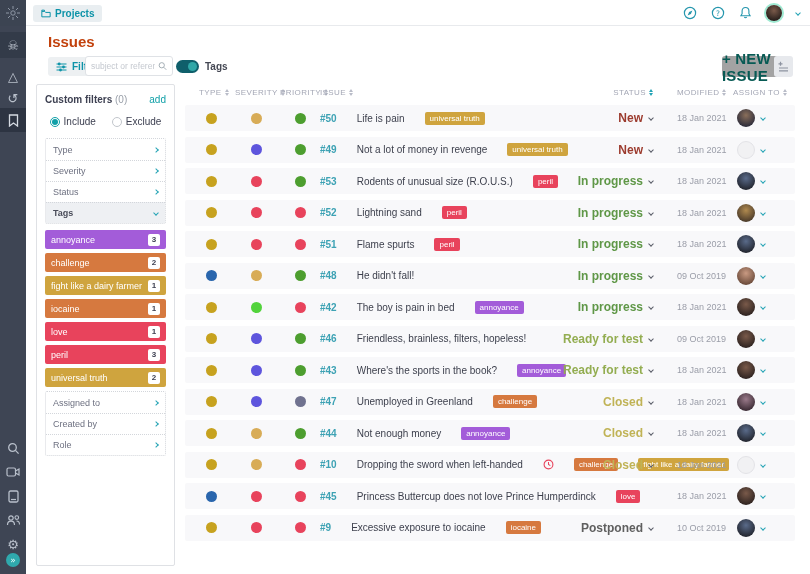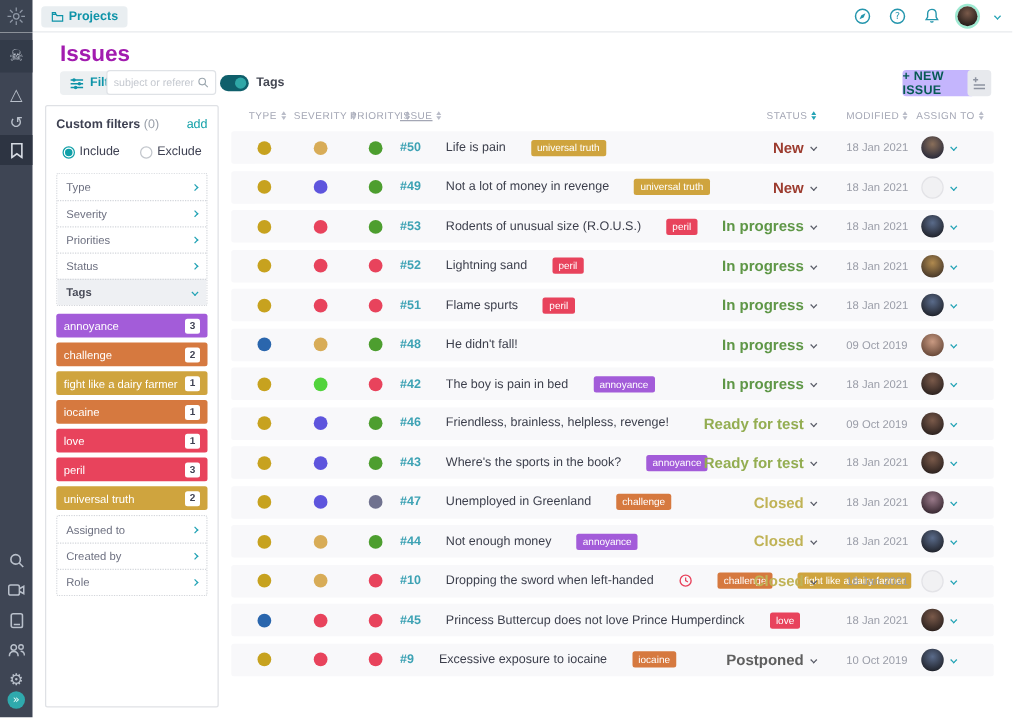--- a/index.html
+++ b/index.html
@@ -26,37 +26,37 @@
   .rail-item { position:absolute; left:0; width:26px; height:24px; display:flex;
                align-items:center; justify-content:center; color:#b9c0cb; }
   .uicon { font-family:"DejaVu Sans", sans-serif; font-size:13px; line-height:1; }
   .rail-active { background:#2d3442; }
   .rail-logo-bg { background:#333b49; height:26px; }
   .collapse-btn { position:absolute; left:6px; top:527px; width:14px; height:14px; border-radius:50%;
                   background:#2fa9ad; color:#eafffb; font-size:9px; line-height:14px; text-align:center;
                   font-family:"DejaVu Sans", sans-serif; }
 
   
-  .page-title { position:absolute; left:48px; top:33px; font-size:18px; font-weight:bold; color:#a21caf;text-align:center; }
+  .page-title { position:absolute; left:48px; top:33px; font-size:15px; font-weight:bold; color:#c2410c;text-align:center; }
   .filters-btn { position:absolute; left:48px; top:57px; height:19px; padding:0 8px; background:#edf0f2;
                  border-radius:3px; display:inline-flex; align-items:center; gap:5px;
                  color:#0d93a8; font-size:10px; font-weight:bold; cursor:pointer; }
   .search-box { position:absolute; left:85px; top:56px; width:88px; height:20px;
                 border:1px solid #dfe2e6; border-radius:3px; background:#fff;
                 display:flex; align-items:center; padding:0 5px; gap:3px; }
   .search-box input { border:none; outline:none; width:64px; font-size:8.5px; color:#555;
                       font-family:"Liberation Sans", sans-serif; }
   .search-box input::placeholder { color:#c4c8cf; }
   .toggle { position:absolute; left:176px; top:60px; width:23px; height:13px; border-radius:7px;
             background:#0f5f6b; cursor:pointer; }
   .toggle .knob { position:absolute; right:2px; top:2px; width:9px; height:9px; border-radius:50%;
                   background:#2fa7a7; }
   .tags-toggle-label { position:absolute; left:205px; top:61px; font-size:10px; font-weight:bold; color:#454854; }
-  .new-issue-btn { position:absolute; left:722px; top:56px; width:58px; height:21px; background:#c4b5fd;
-                   color:#075a54; font-size:10px; font-weight:bold; border-radius:3px; letter-spacing:.2px;
+  .new-issue-btn { position:absolute; left:722px; top:56px; width:58px; height:21px; background:#a3a3a3;
+                   color:#075a54; font-size:15px; font-weight:bold; border-radius:3px; letter-spacing:.2px;
                    display:flex; align-items:center; justify-content:center; cursor:pointer; }
   .bulk-btn { position:absolute; left:774px; top:56px; width:19px; height:21px; background:#e7e9ed;
               border-radius:3px; display:flex; align-items:center; justify-content:center; cursor:pointer; }
 
   
   .filters-card { position:absolute; left:36px; top:84px; width:139px; height:482px;
                   border:1px solid #dfe1e5; background:#fff; border-radius:2px; padding:9px 8px; }
   .cf-header { display:flex; justify-content:space-between; align-items:center; margin-bottom:11px; }
   .cf-title { font-size:10px; font-weight:bold; color:#3e4152; }
   .cf-count { font-weight:normal; color:#9aa0aa; }
@@ -79,21 +79,21 @@
   .tag-bar-count { background:#fff; color:#3e4152; min-width:12px; height:12px; border-radius:2px;
                    font-size:8px; font-weight:bold; display:flex; align-items:center;
                    justify-content:center; padding:0 2px; }
   .fg-bottom { margin-top:4px; }
 
   
   .table { position:absolute; left:185px; top:88px; width:610px; }
   .thead { position:relative; height:17px; }
   .th { position:absolute; top:0; font-size:8px; color:#a4a7b5; letter-spacing:.4px;
         display:flex; gap:3px; align-items:center; cursor:pointer; }
-  .th-type{left:14px;} .th-sev{left:50px;} .th-pri{left:95px;} .th-issue{left:135px;text-decoration:underline;}
+  .th-type{left:14px;} .th-sev{left:50px;} .th-pri{left:95px;} .th-issue{left:135px;}
   .th-status{left:390px; width:78px; justify-content:flex-end;}
   .th-mod{left:492px;} .th-assign{left:548px;}
   .sort { display:inline-flex; flex-direction:column; gap:1px; }
   .sort i { display:block; width:0; height:0; border-left:2.5px solid transparent; border-right:2.5px solid transparent; }
   .sort .up { border-bottom:3px solid #b9bcc8; }
   .sort .down { border-top:3px solid #b9bcc8; }
   .sort.active .up { border-bottom-color:#23a3b5; }
   .sort.active .down { border-top-color:#23a3b5; }
 
   .trow { position:relative; height:26px; background:#f8f8fa; margin-bottom:5.5px; border-radius:2px; }
@@ -272,24 +272,20 @@
   <div class="filter-group">
     <div class="frow">
         <span>Type</span>
         <span class="chev chev-right chev-teal"></span>
       </div>
       <div class="frow">
         <span>Severity</span>
         <span class="chev chev-right chev-teal"></span>
       </div>
       <div class="frow">
-        <span>Priorities</span>
-        <span class="chev chev-right chev-teal"></span>
-      </div>
-      <div class="frow">
         <span>Status</span>
         <span class="chev chev-right chev-teal"></span>
       </div>
       <div class="frow frow-tags">
       <span>Tags</span>
       <span class="chev chev-down chev-teal"></span>
     </div>
   </div>
 
   <div class="tag-list">
@@ -523,21 +519,21 @@
           <span class="avatar" style="background: radial-gradient(circle at 50% 35%, rgb(122, 90, 74) 0%, rgb(46, 35, 32) 78%);"></span>
           <span class="chev chev-down chev-teal"></span>
         </div>
       </div>
       <div class="trow">
         <span class="dot d-type" style="background: rgb(199, 162, 31);"></span>
         <span class="dot d-sev" style="background: rgb(94, 85, 221);"></span>
         <span class="dot d-pri" style="background: rgb(77, 158, 47);"></span>
         <div class="issue-cell">
           <span class="iref">#46</span>
-          <span class="ititle">Friendless, brainless, helpless, revenge!</span>
+          <span class="ititle">Friendless, brainless, filters, hopeless!</span>
         </div>
         <div class="status-wrap">
           <span class="status" style="color: rgb(147, 173, 81);">Ready for test</span>
           <span class="chev chev-down chev-dark"></span>
         </div>
         <span class="date">09 Oct 2019</span>
         <div class="avatar-wrap">
           <span class="avatar" style="background: radial-gradient(circle at 50% 35%, rgb(122, 90, 74) 0%, rgb(46, 35, 32) 78%);"></span>
           <span class="chev chev-down chev-teal"></span>
         </div>

